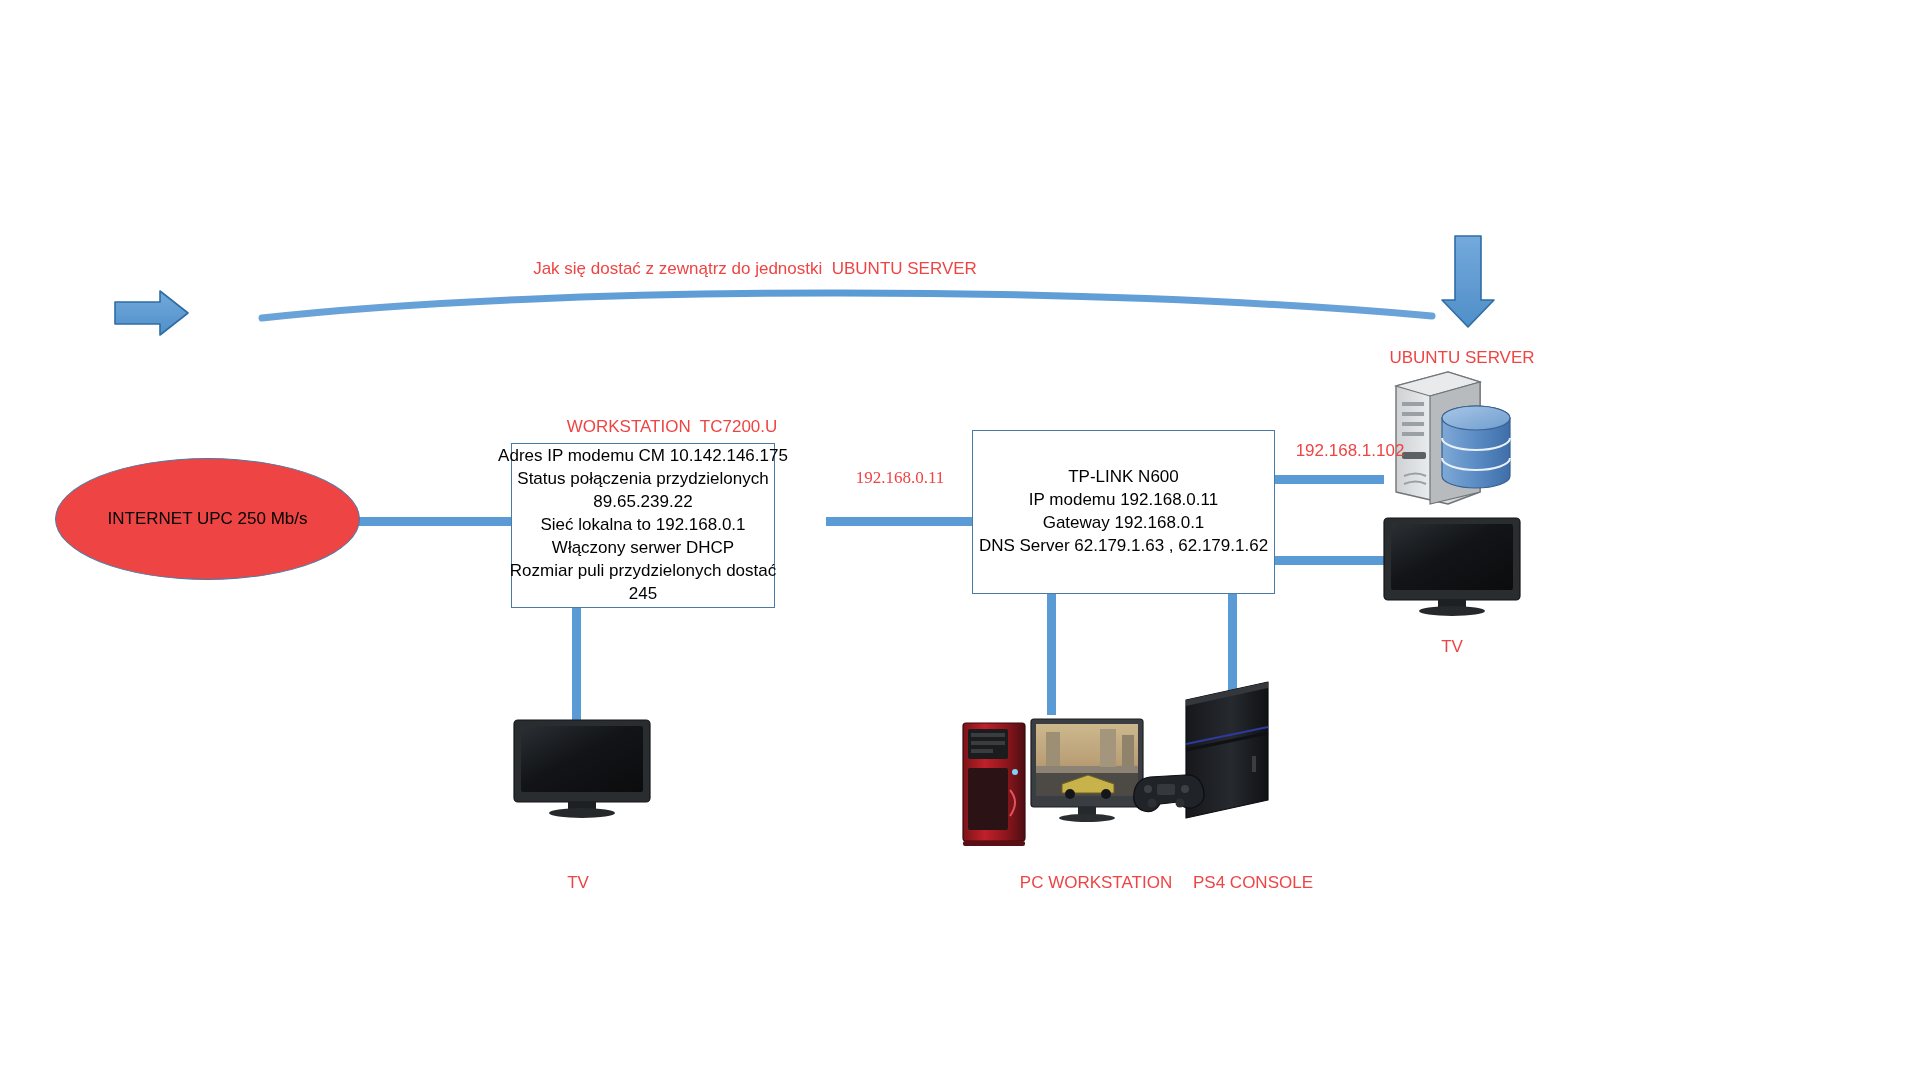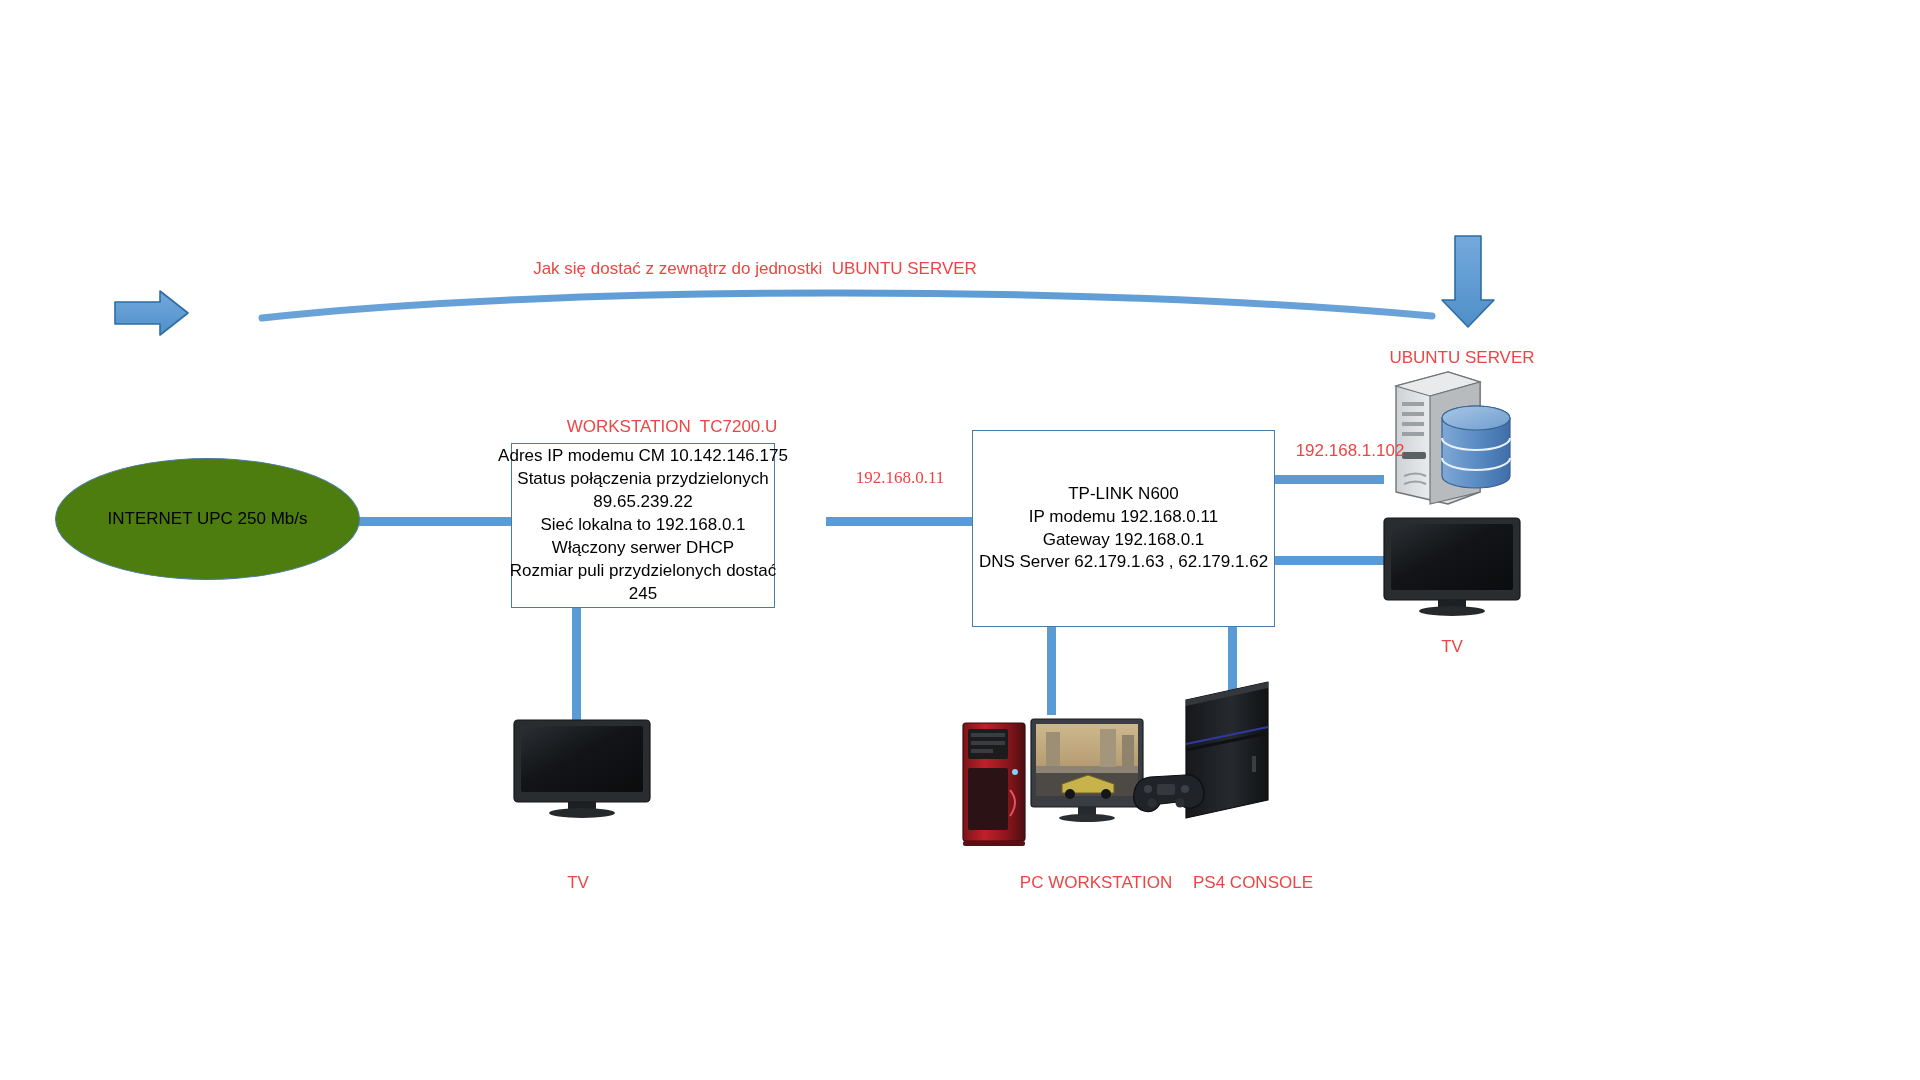--- a/index.html
+++ b/index.html
@@ -41,21 +41,21 @@
     text-align:center;
     white-space:nowrap;
     color:#000;
   }
 
   
   .ellipse{
     position:absolute;
     border:1.6px solid #4a7ba6;
     border-radius:50%;
-    background:#4d7c0f;
+    background:#ef4444;
     display:flex;align-items:center;justify-content:center;
     box-sizing:border-box;
   }
   .ellipse .line{font-size:17px;color:#000;white-space:nowrap;}
 
   
   svg.overlay{position:absolute;left:0;top:0;width:1920px;height:1080px;pointer-events:none;}
 </style>
 </head>
 <body>
@@ -235,21 +235,21 @@
     <span class="line">Status połączenia przydzielonych</span>
     <span class="line">89.65.239.22</span>
     <span class="line">Sieć lokalna to 192.168.0.1</span>
     <span class="line">Włączony serwer DHCP</span>
     <span class="line">Rozmiar puli przydzielonych dostać</span>
     <span class="line">245</span>
   </div>
 
   <div class="lbl center" style="left:900px;top:467px;font-family:Liberation Serif, serif;">192.168.0.11</div>
 
-  <div class="devbox" style="left:972px;top:430px;width:303px;height:197px;">
+  <div class="devbox" style="left:972px;top:430px;width:303px;height:164px;">
     <span class="line">TP-LINK N600</span>
     <span class="line">IP modemu 192.168.0.11</span>
     <span class="line">Gateway 192.168.0.1</span>
     <span class="line">DNS Server 62.179.1.63 , 62.179.1.62</span>
   </div>
 
   <div class="lbl center" style="left:1350px;top:440px;">192.168.1.102</div>
 
   <div class="lbl center" style="left:1452px;top:636px;">TV</div>
 

